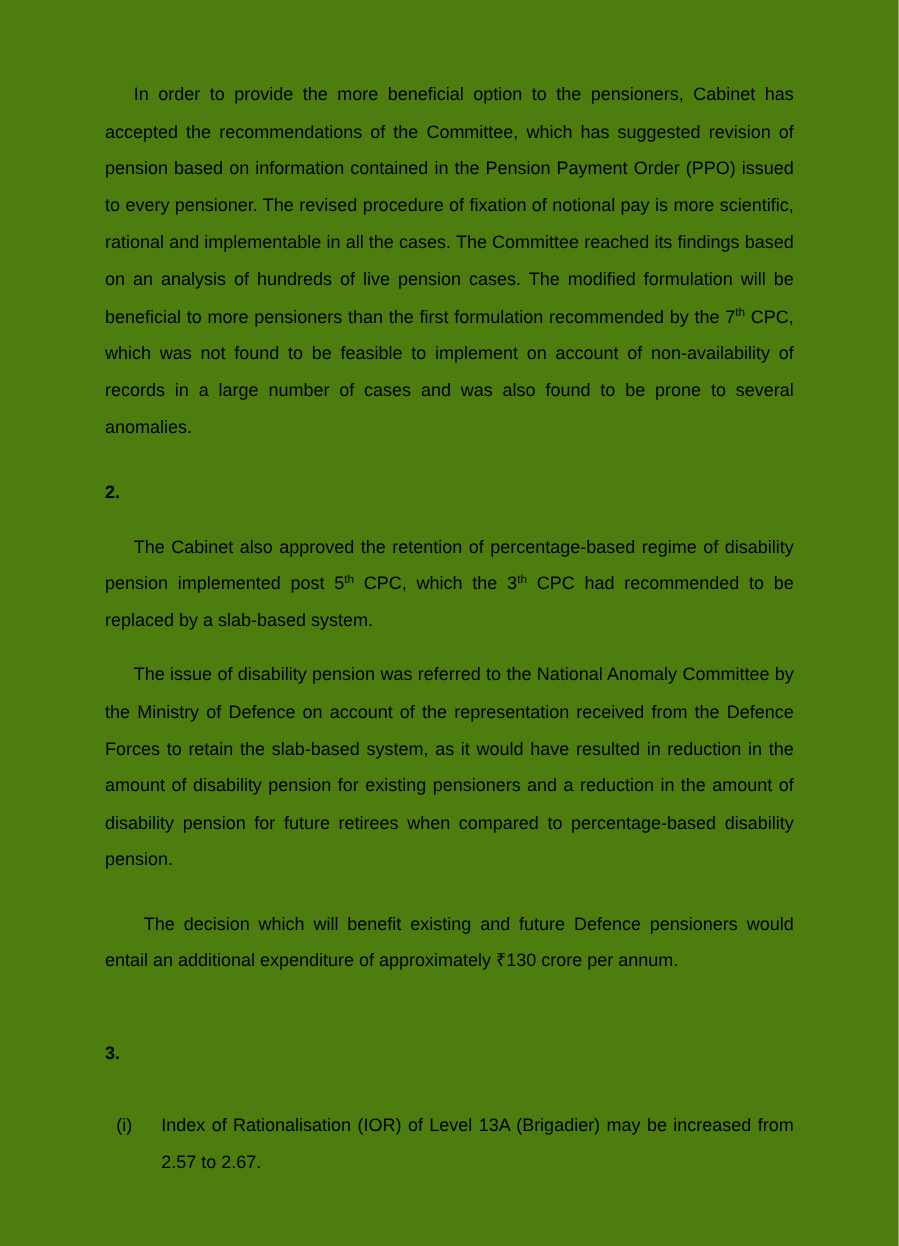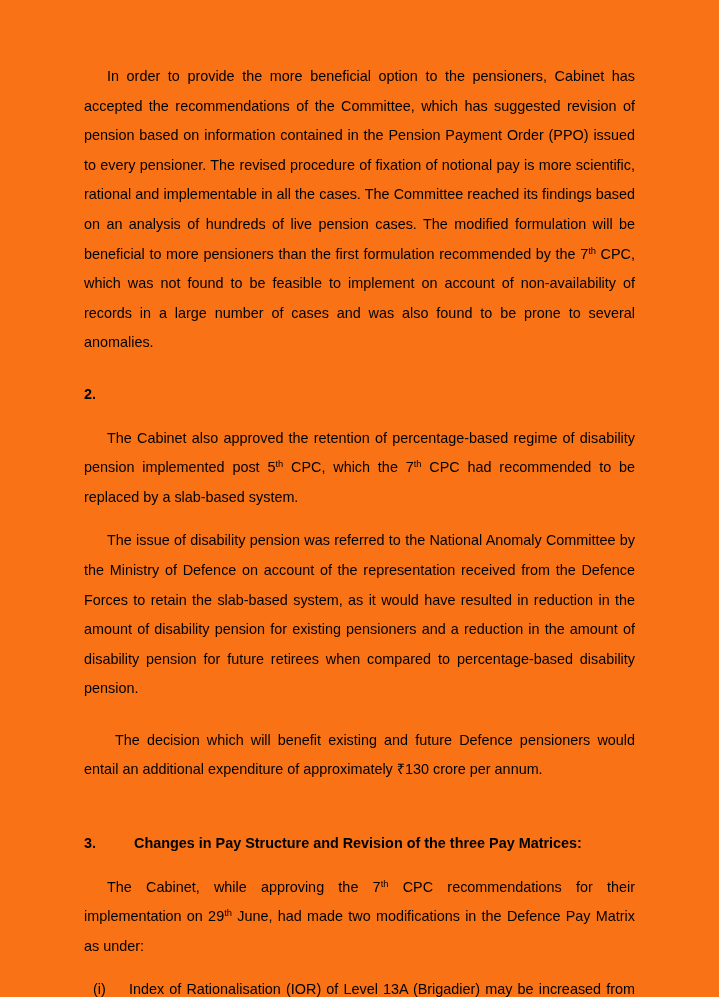--- a/index.html
+++ b/index.html
@@ -11,21 +11,21 @@
     width: 719px;
     height: 997px;
     font-family: "Liberation Sans", sans-serif;
     color: #000000;
     -webkit-font-smoothing: antialiased;
   }
   .page {
     position: relative;
     width: 719px;
     height: 997px;
-    background: #f97316;
+    background: #4d7c0f;
     overflow: hidden;
   }
   .content {
     position: absolute;
     left: 84px;
     top: 62px;
     width: 551px;
   }
   p.body-par {
     margin: 0;
@@ -96,37 +96,36 @@
   <div class="content">
 
     <p class="body-par"><span>In order to provide the more beneficial option to the pensioners, Cabinet has accepted the recommendations of the Committee, which has suggested revision of pension based on information contained in the Pension Payment Order (PPO) issued to every pensioner.  The revised procedure of fixation of notional pay is more scientific, rational and implementable in all the cases.  The Committee reached its findings based on an analysis of hundreds of live pension cases.  The modified formulation will be beneficial to more pensioners than the first formulation recommended by the 7</span><sup>th</sup><span> CPC, which was not found to be feasible to implement on account of non-availability of records in a large number of cases and was also found to be prone to several anomalies.</span></p>
 
     <div class="gap-md"></div>
 
     <div class="heading"><span class="num">2.</span></div>
 
     <div class="gap-sm"></div>
 
-    <p class="body-par"><span>The Cabinet also approved the retention of percentage-based regime of disability pension implemented post 5</span><sup>th</sup><span> CPC, which the 7</span><sup>th</sup><span> CPC had recommended to be replaced by a slab-based system.</span></p>
+    <p class="body-par"><span>The Cabinet also approved the retention of percentage-based regime of disability pension implemented post 5</span><sup>th</sup><span> CPC, which the 3</span><sup>th</sup><span> CPC had recommended to be replaced by a slab-based system.</span></p>
 
     <div class="gap-sm"></div>
 
     <p class="body-par">The issue of disability pension was referred to the National Anomaly Committee by the Ministry of Defence on account of the representation received from the Defence Forces to retain the slab-based system, as it would have resulted in reduction in the amount of disability pension for existing pensioners and a reduction in the amount of disability pension for future retirees when compared to percentage-based disability pension.</p>
 
     <div class="gap-md"></div>
 
     <p class="body-par wide-indent">The decision which will benefit existing and future Defence pensioners would entail an additional expenditure of approximately ₹130 crore per annum.</p>
 
     <div class="gap-lg"></div>
 
-    <div class="heading"><span class="num">3.</span><span>Changes in Pay Structure and Revision of the three Pay Matrices:</span></div>
+    <div class="heading"><span class="num">3.</span></div>
 
     <div class="gap-sm"></div>
 
-    <p class="body-par"><span>The Cabinet, while approving the 7</span><sup>th</sup><span> CPC recommendations for their implementation on 29</span><sup>th</sup><span> June, had made two modifications in the Defence Pay Matrix as under:</span></p>
 
     <div class="gap-sm"></div>
 
     <div class="list-wrap">
       <ol class="roman-list">
         <li class="item-i"><span class="marker">(i)</span><span>Index of Rationalisation (IOR) of Level 13A (Brigadier) may be increased from 2.57 to 2.67.</span></li>
 
       </ol>
     </div>
 

